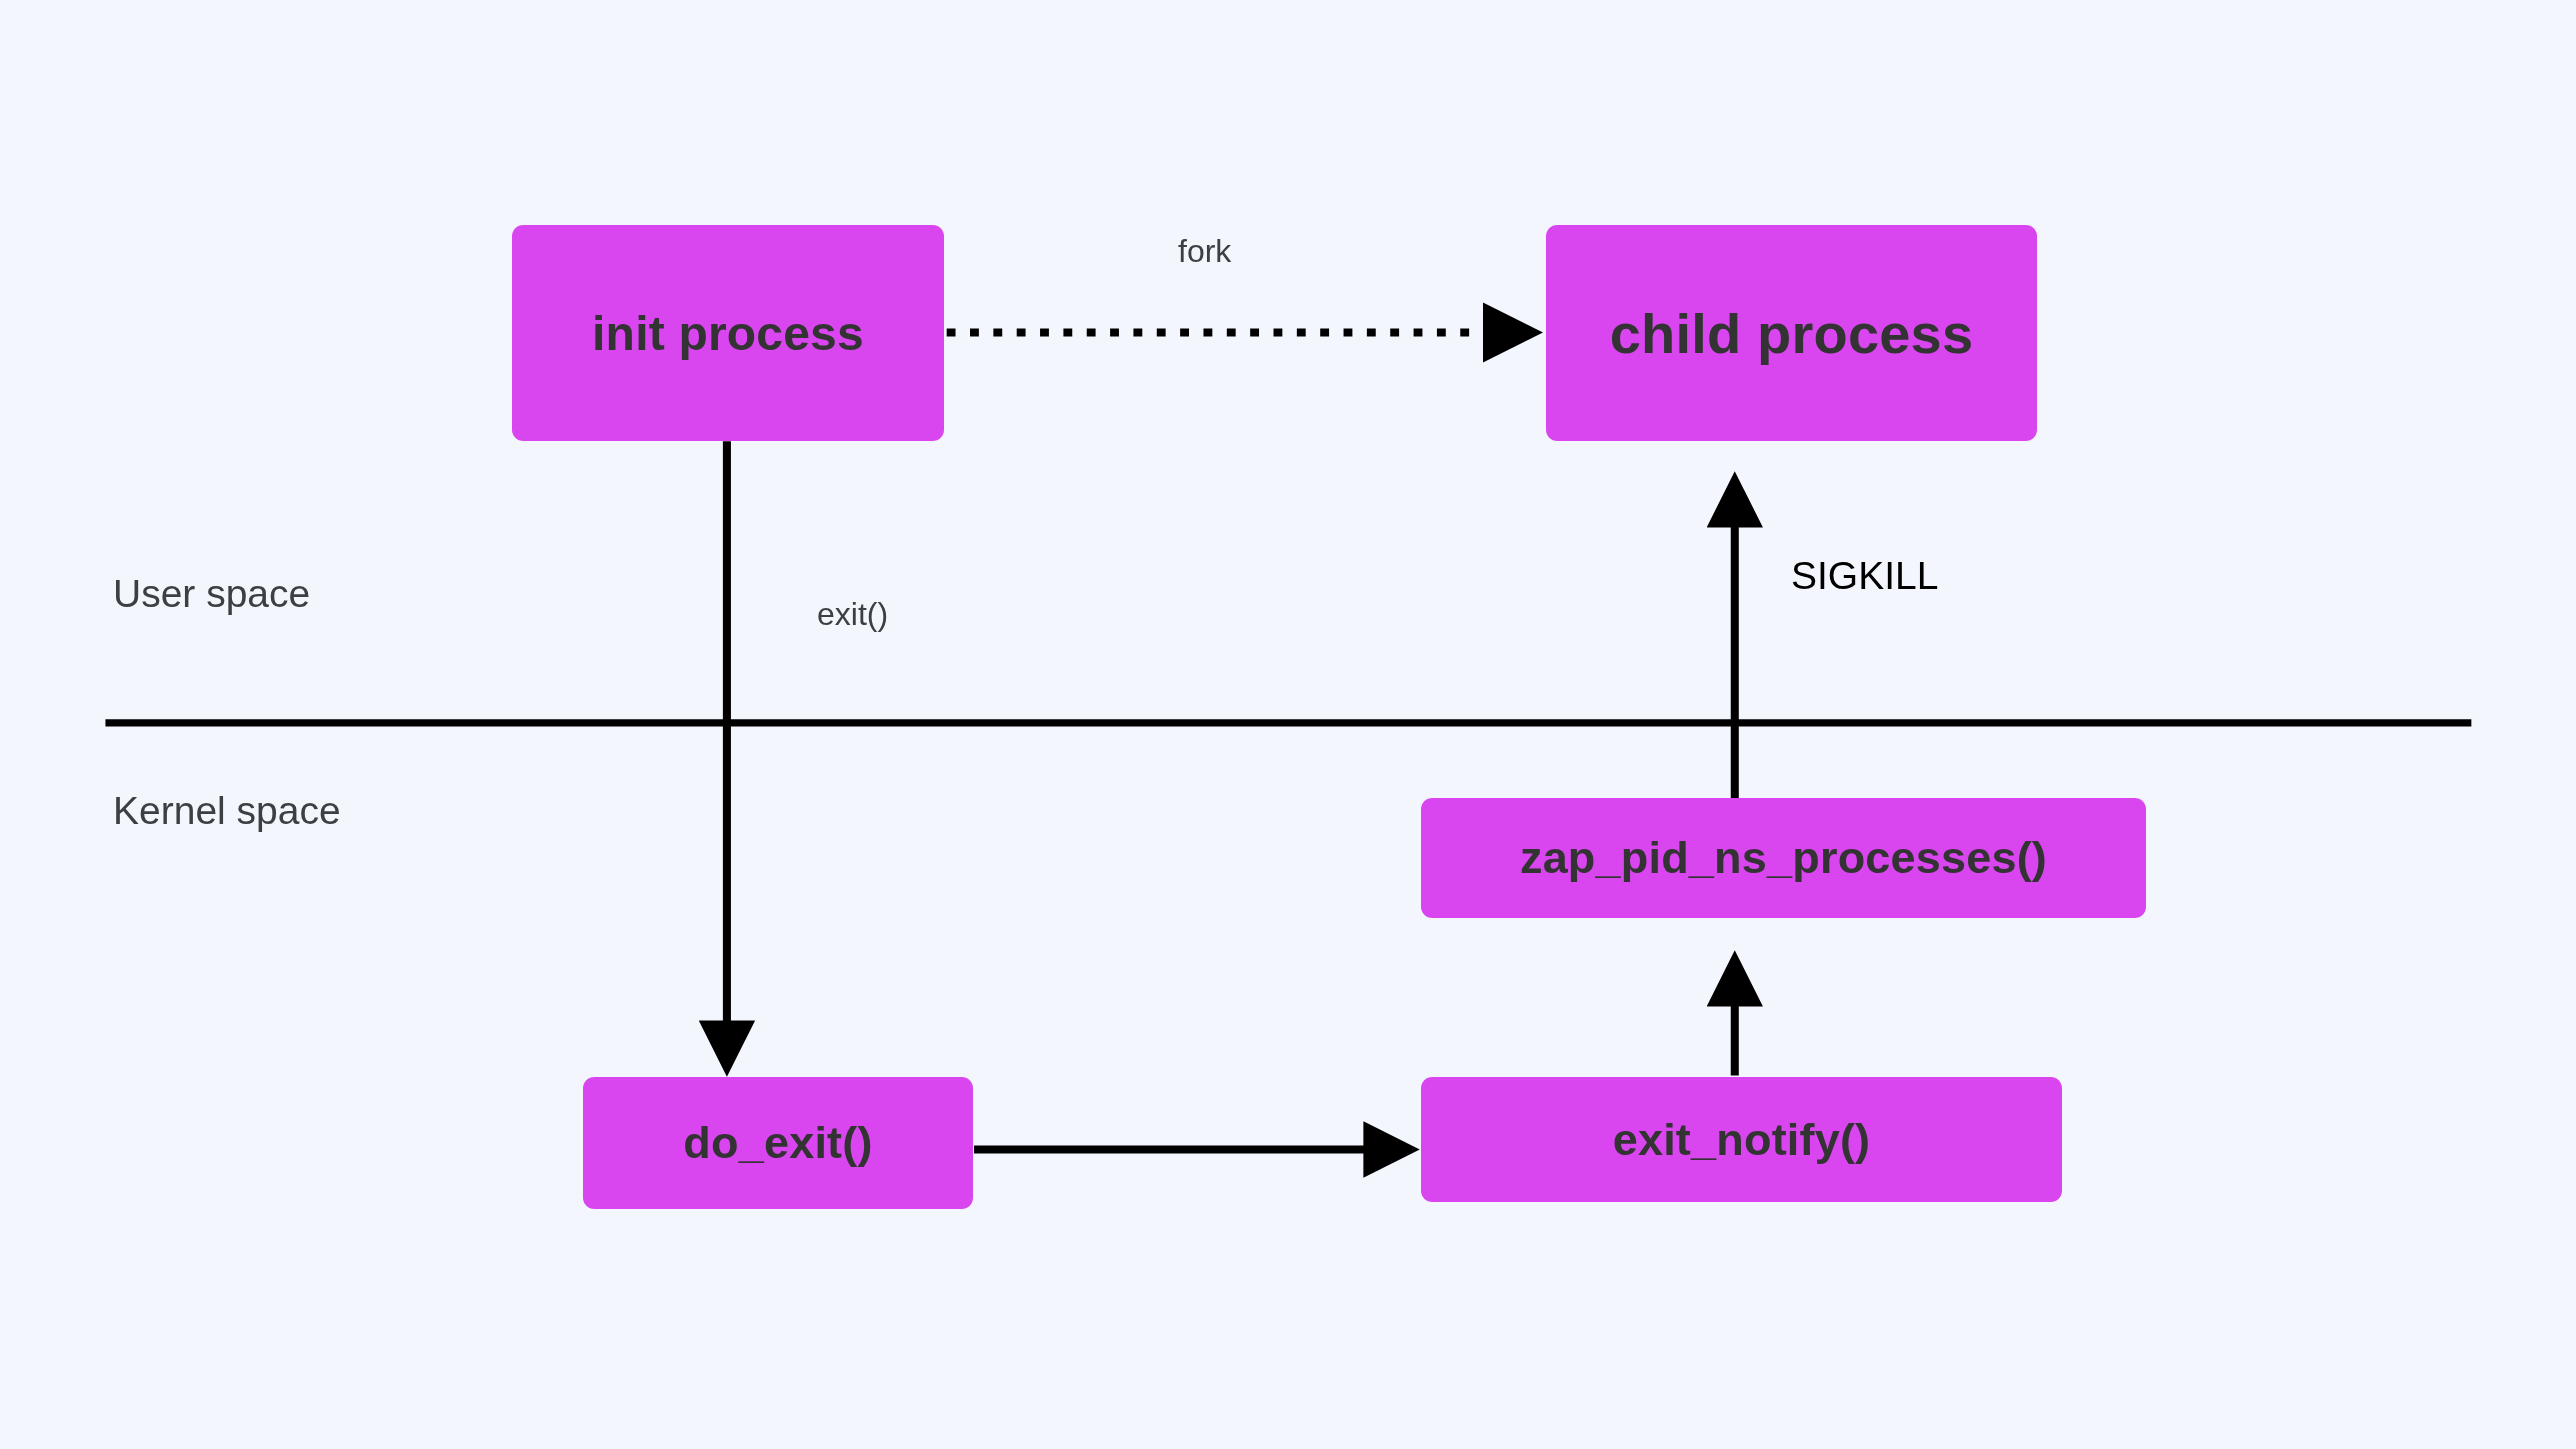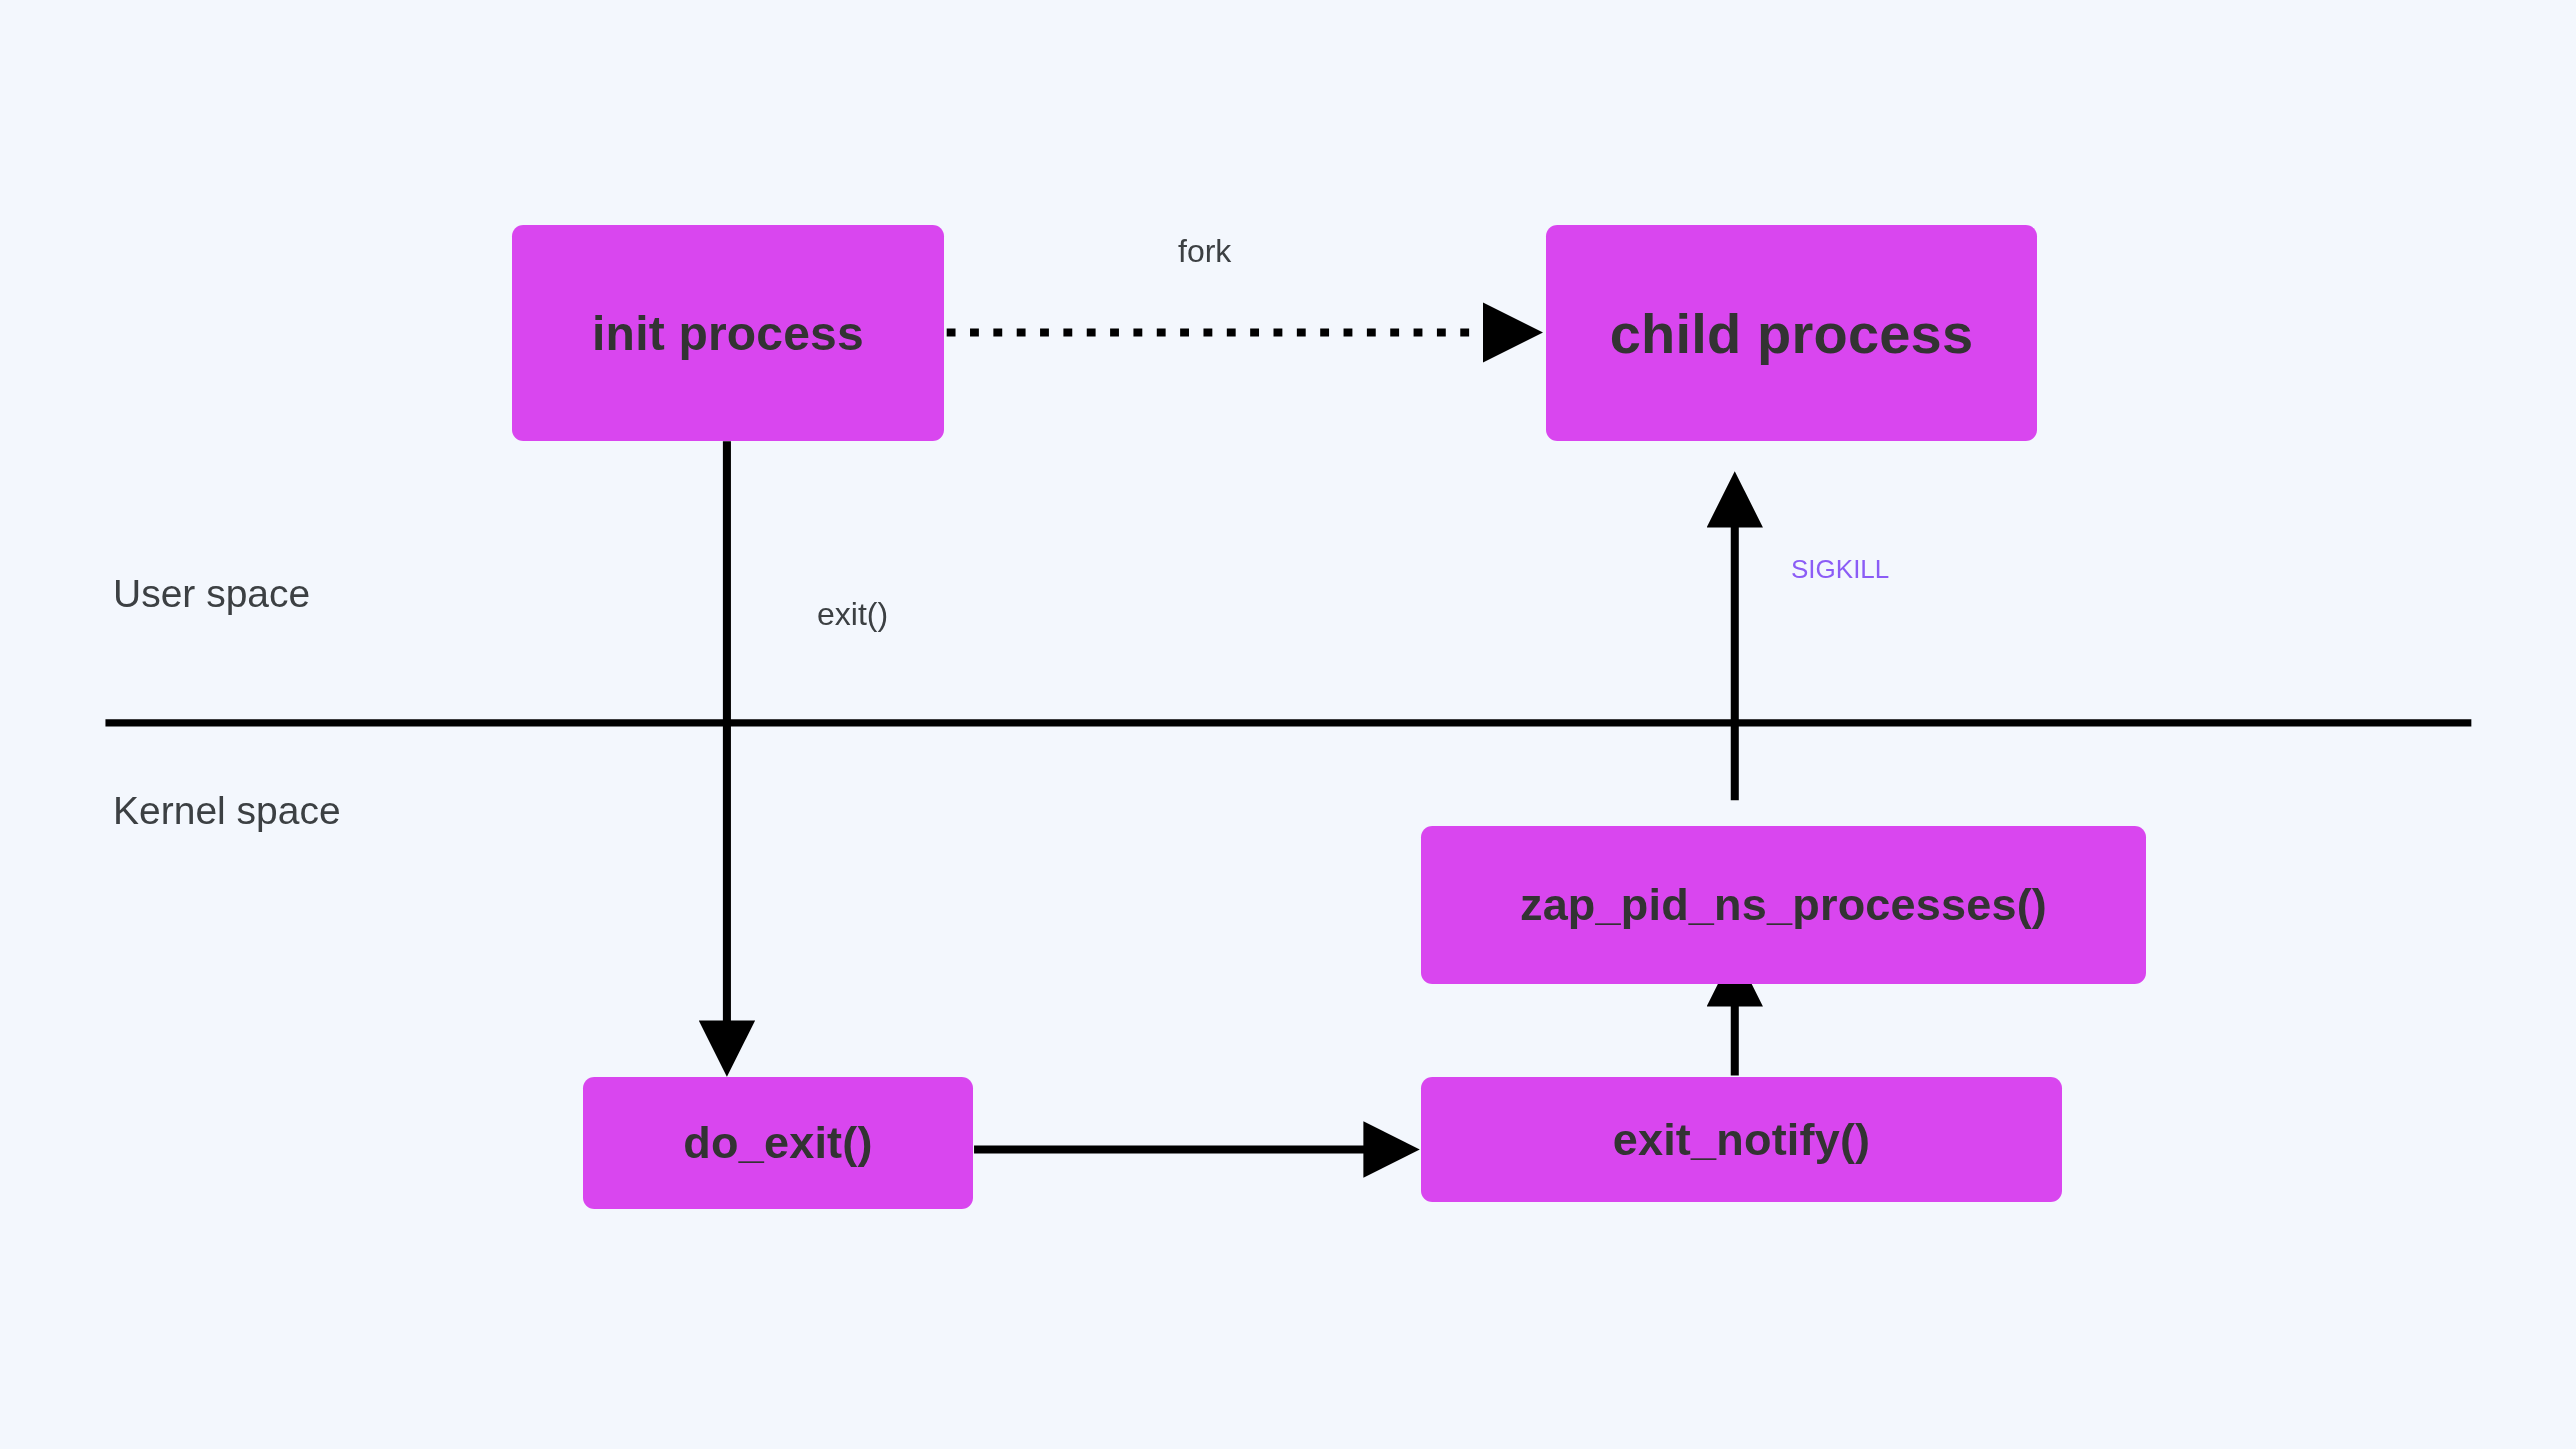--- a/index.html
+++ b/index.html
@@ -41,34 +41,34 @@
     box-sizing: border-box;
   }
   .node-label {
     display: block;
     text-align: center;
     white-space: nowrap;
   }
   
   #node-init        { left: 512px;  top: 225px;  width: 432px; height: 216px; font-size: 48px; }
   #node-child       { left: 1546px; top: 225px;  width: 491px; height: 216px; font-size: 56px; }
-  #node-zap         { left: 1421px; top: 826px;  width: 725px; height: 158px; font-size: 45px; }
+  #node-zap         { left: 1421px; top: 798px;  width: 725px; height: 120px; font-size: 45px; }
   #node-do-exit     { left: 583px;  top: 1077px; width: 390px; height: 132px; font-size: 45px; }
   #node-exit-notify { left: 1421px; top: 1077px; width: 641px; height: 125px; font-size: 45px; }
 
   .edge-label {
     position: absolute;
     color: #3c4043;
     font-size: 32px;
     white-space: nowrap;
     font-weight: normal;
   }
   #label-fork       { left: 1178px; top: 233px; }
   #label-exit       { left: 779px;  top: 596px; margin-left: 38px; }
-  #label-sigkill    { left: 1791px; top: 554px; color: #8b5cf6; font-size: 26px; }
+  #label-sigkill    { left: 1791px; top: 554px; color: #000000; font-size: 39px; }
 
   .space-label {
     position: absolute;
     color: #3c4043;
     font-size: 39px;
     white-space: nowrap;
     font-weight: normal;
   }
   #label-user-space   { left: 113px; top: 572px; }
   #label-kernel-space { left: 113px; top: 789px; }

